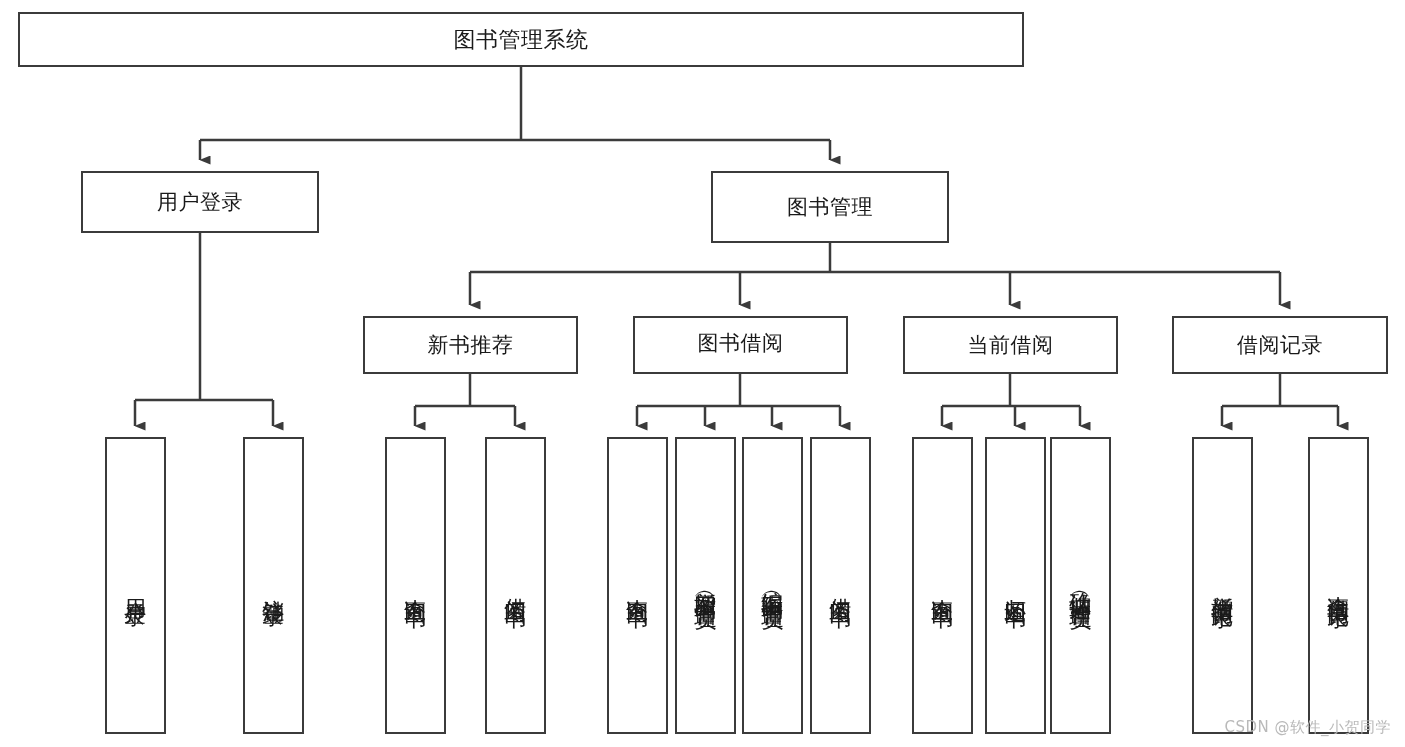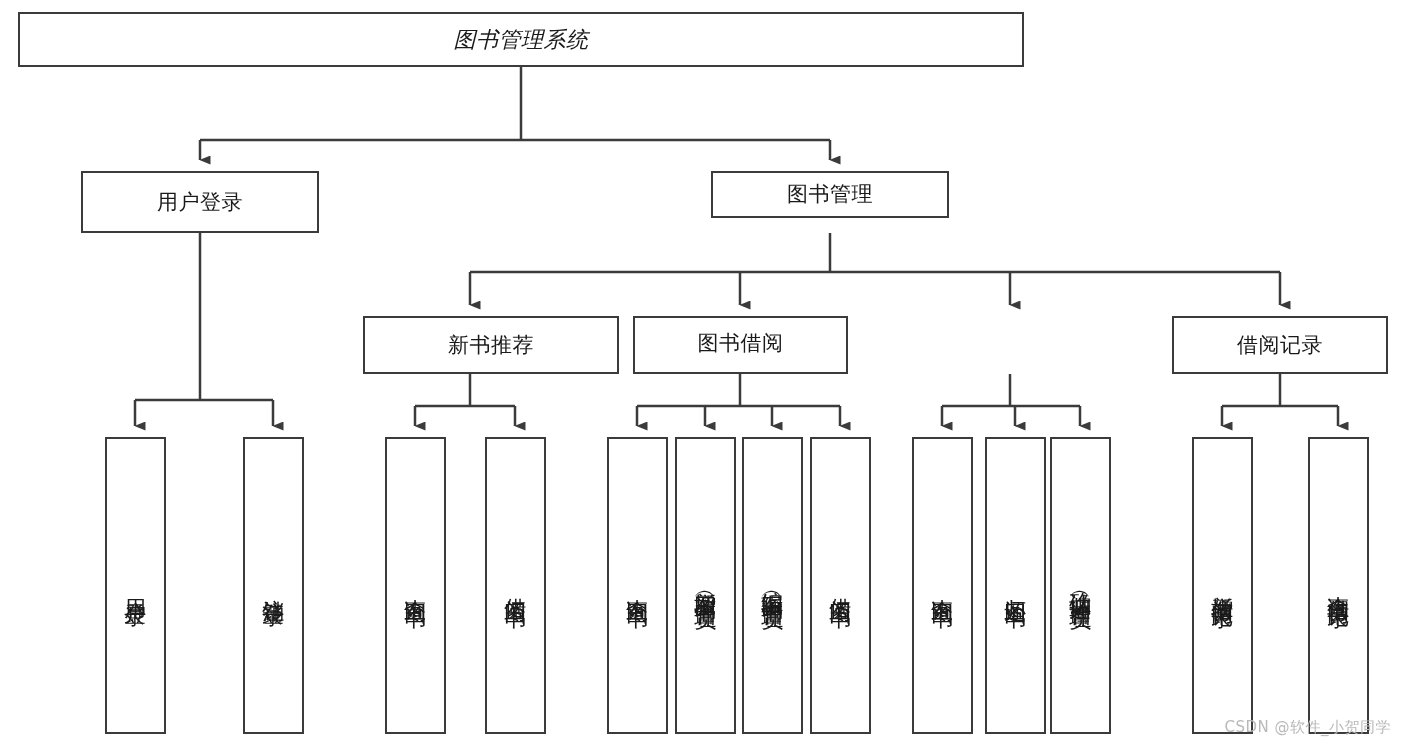--- a/index.html
+++ b/index.html
@@ -39,21 +39,20 @@
     text-align: center;
     line-height: 1.18;
     letter-spacing: 0.5px;
     white-space: nowrap;
   }
   .node.horizontal .label {
     font-size: 21px;
   }
   .node.root .label {
     font-size: 22px;
-    font-style: italic;
   }
   .node.vertical {
     align-items: center;
   }
   .node.vertical .label {
     writing-mode: vertical-rl;
     text-orientation: upright;
     font-size: 22px;
     line-height: 1.16;
     letter-spacing: 2.5px;
@@ -124,29 +123,32 @@
     </g>
   </svg>
 
   <div class="node root horizontal" style="left:18px; top:12px; width:1006px; height:55px;">
     <span class="label">图书管理系统</span>
   </div>
 
   <div class="node horizontal" style="left:81px; top:171px; width:238px; height:62px;">
     <span class="label">用户登录</span>
   </div>
-  <div class="node horizontal" style="left:711px; top:171px; width:238px; height:47px;">
+  <div class="node horizontal" style="left:711px; top:171px; width:238px; height:72px;">
     <span class="label">图书管理</span>
   </div>
 
-  <div class="node horizontal" style="left:363px; top:316px; width:256px; height:58px;">
+  <div class="node horizontal" style="left:363px; top:316px; width:215px; height:58px;">
     <span class="label">新书推荐</span>
   </div>
   <div class="node horizontal" style="left:633px; top:316px; width:215px; height:58px;font-family:Liberation Mono, monospace;">
     <span class="label">图书借阅</span>
+  </div>
+  <div class="node horizontal" style="left:903px; top:316px; width:215px; height:58px;">
+    <span class="label">当前借阅</span>
   </div>
   <div class="node horizontal" style="left:1172px; top:316px; width:216px; height:58px;">
     <span class="label">借阅记录</span>
   </div>
 
   <div class="node vertical" style="left:105px; top:437px; width:61px; height:297px;">
     <span class="label">用户登录</span>
   </div>
   <div class="node vertical" style="left:243px; top:437px; width:61px; height:297px;">
     <span class="label">注销登录</span>

